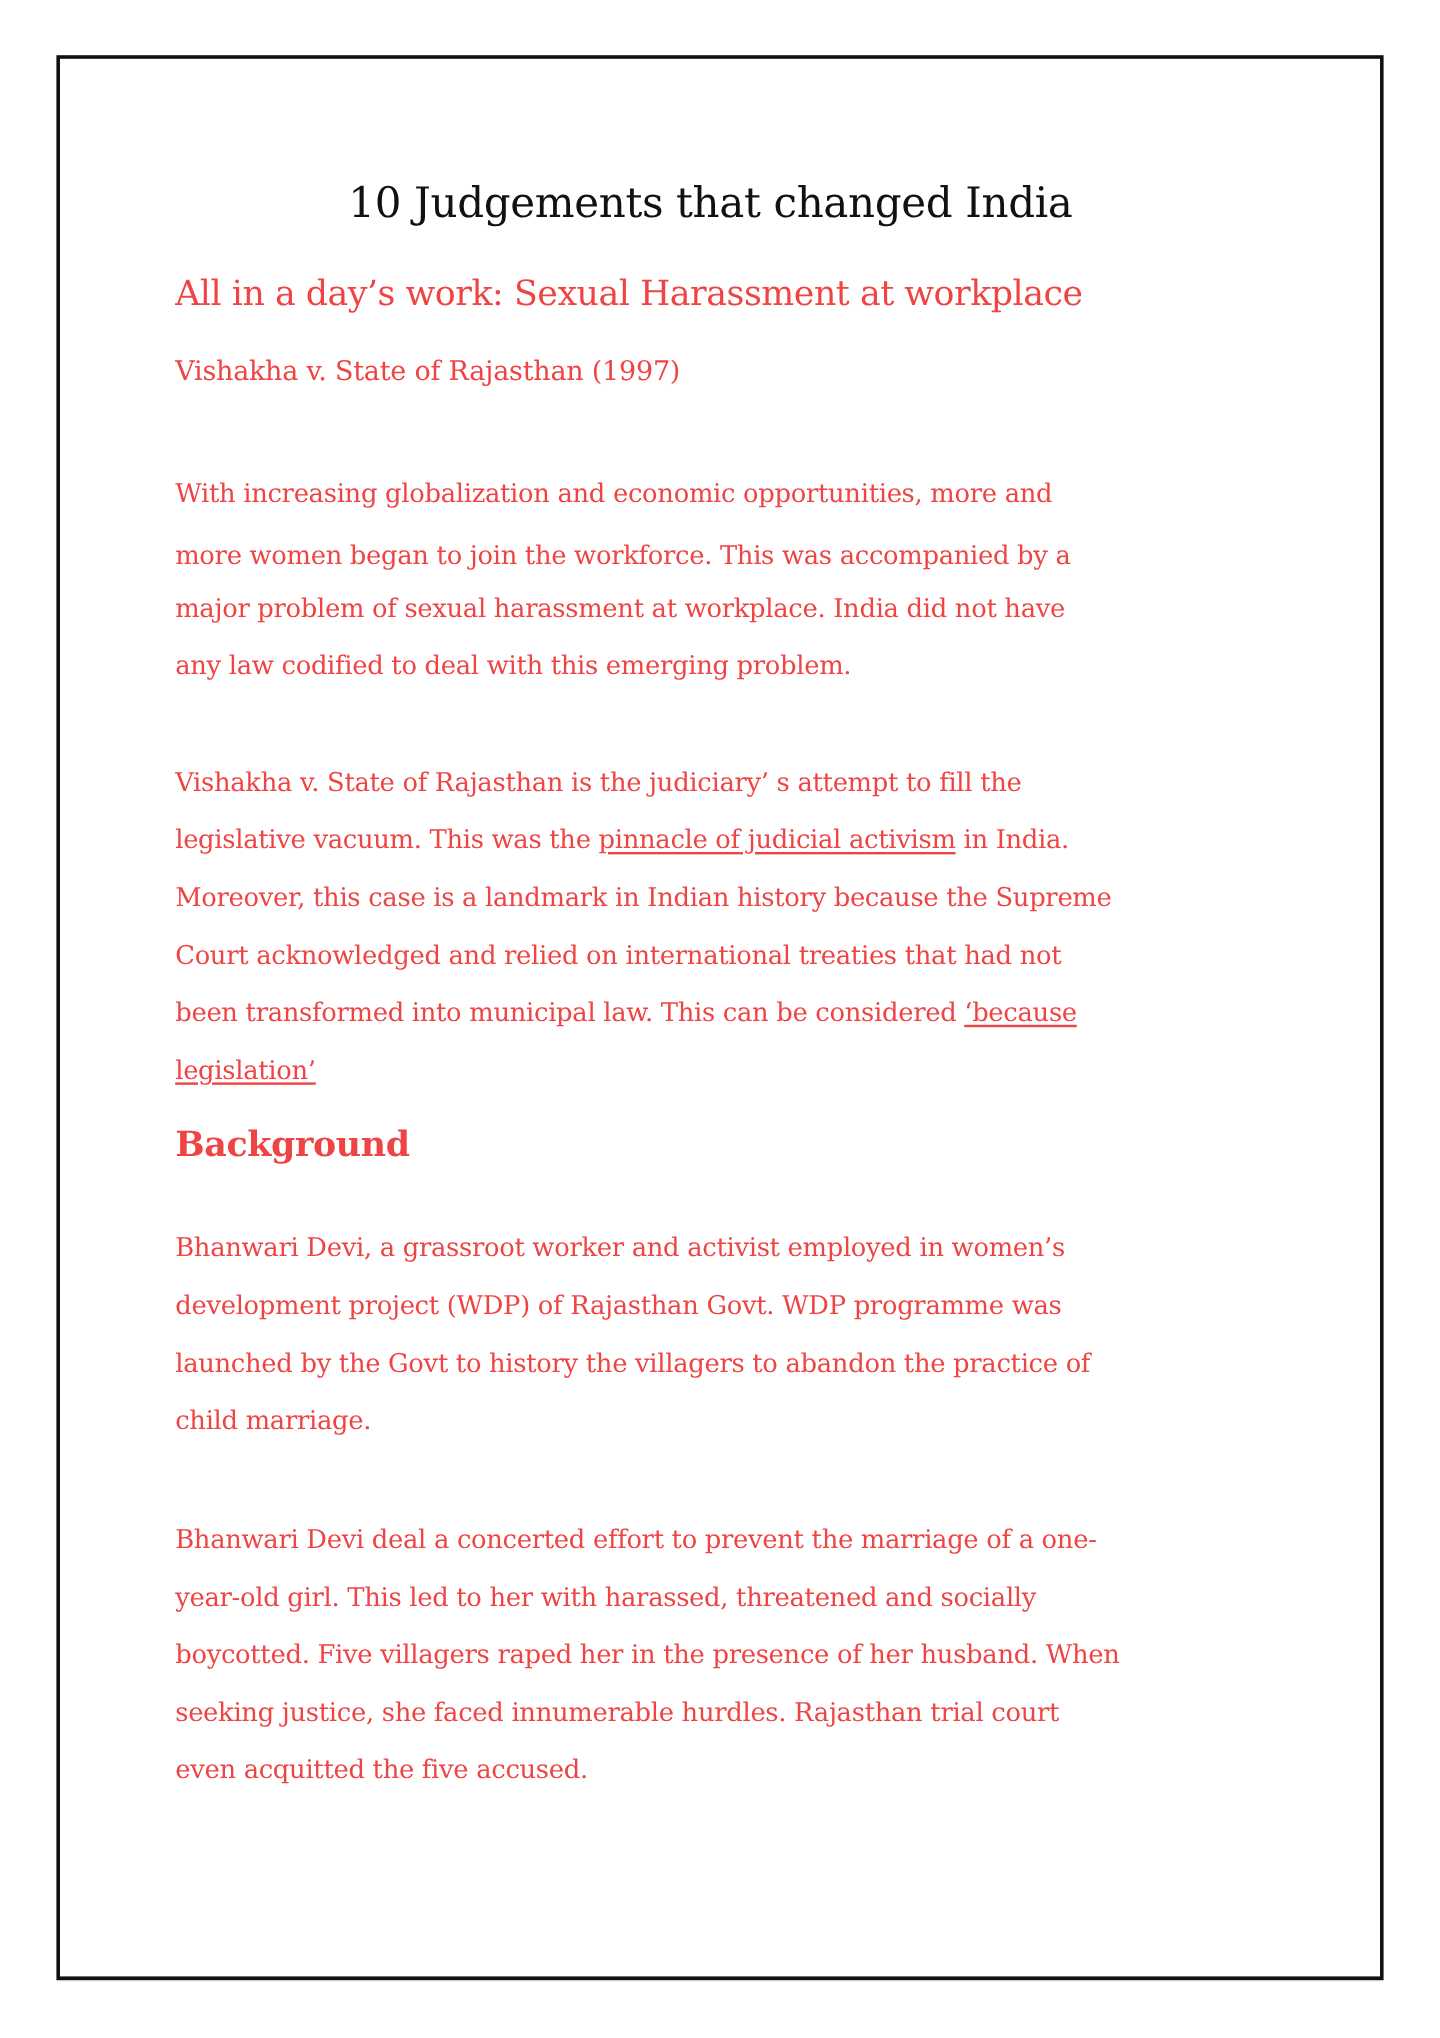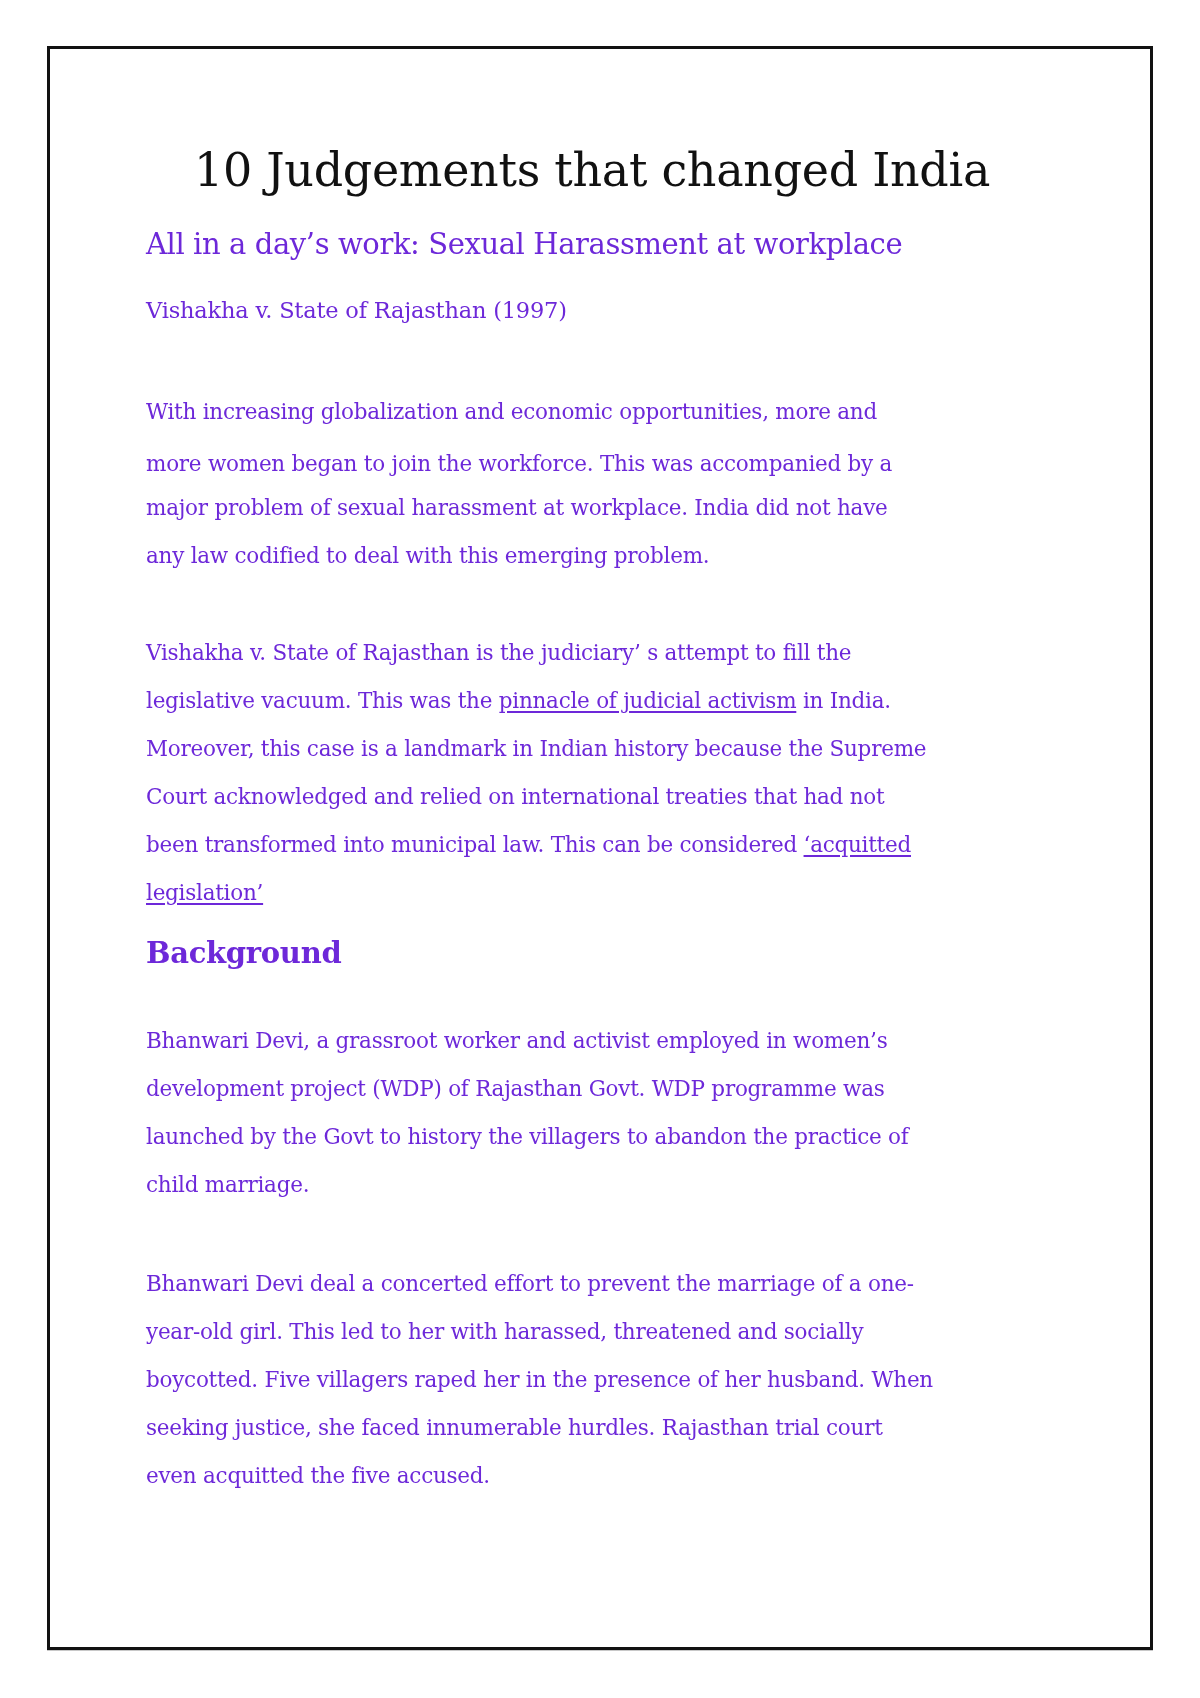--- a/index.html
+++ b/index.html
@@ -5,25 +5,25 @@
     html, body { margin: 0; padding: 0; background: #ffffff; }
     body { width: 1200px; height: 1698px; position: relative; overflow: hidden; }
     .page-border {
       position: absolute; left: 47px; top: 46px;
       width: 1100px; height: 1598px;
       border: 3px solid #111111;
       box-shadow: 0 1px 0 #c8c8c8;
     }
     .line {
       position: absolute; left: 146px; white-space: nowrap;
-      font-family: "DejaVu Serif", "Liberation Serif", serif; color: #6d28d9;
+      font-family: "DejaVu Serif", "Liberation Serif", serif; color: #ef4444;
     }
     .title {
       position: absolute; left: 0; width: 1184px; top: 146px;
-      text-align: center; font-size: 46px; line-height: 48px; letter-spacing: -0.3px;
+      text-align: center; font-size: 35px; line-height: 48px; letter-spacing: -0.3px;
       font-family: "DejaVu Serif", "Liberation Serif", serif; color: #111111;
     }
     .subtitle { top: 226px; font-size: 29px; line-height: 36px; letter-spacing: -0.4px; }
     .caseline { top: 295px; font-size: 22.5px; line-height: 30px; letter-spacing: -0.2px; }
     .body-line { font-size: 21.5px; line-height: 30px; letter-spacing: -0.25px; margin-top: 32px; }
     .heading { font-size: 29px; line-height: 36px; font-weight: bold; letter-spacing: -0.3px; }
     .ul { text-decoration: underline; text-underline-offset: 3px; text-decoration-thickness: 2px; }
   </style>
 </head>
 <body>
@@ -44,21 +44,21 @@
 </div>
 
 <div>
   <div class="line body-line" style="top:606px">Vishakha v. State of Rajasthan is the judiciary’ s attempt to fill the</div>
   <div class="line body-line" style="top:654px">
     <span>legislative vacuum. This was the </span><span class="ul">pinnacle of judicial activism</span><span> in India.</span>
   </div>
   <div class="line body-line" style="top:702px">Moreover, this case is a landmark in Indian history because the Supreme</div>
   <div class="line body-line" style="top:750px">Court acknowledged and relied on international treaties that had not</div>
   <div class="line body-line" style="top:798px">
-    <span>been transformed into municipal law. This can be considered </span><span class="ul">‘acquitted </span>
+    <span>been transformed into municipal law. This can be considered </span><span class="ul">‘because </span>
   </div>
   <div class="line body-line" style="top:846px">
     <span class="ul">legislation’</span>
   </div>
 </div>
 
 <div class="line heading" style="top:935px">Background</div>
 
 <div>
   <div class="line body-line" style="top:994px">Bhanwari Devi, a grassroot worker and activist employed in women’s</div>

